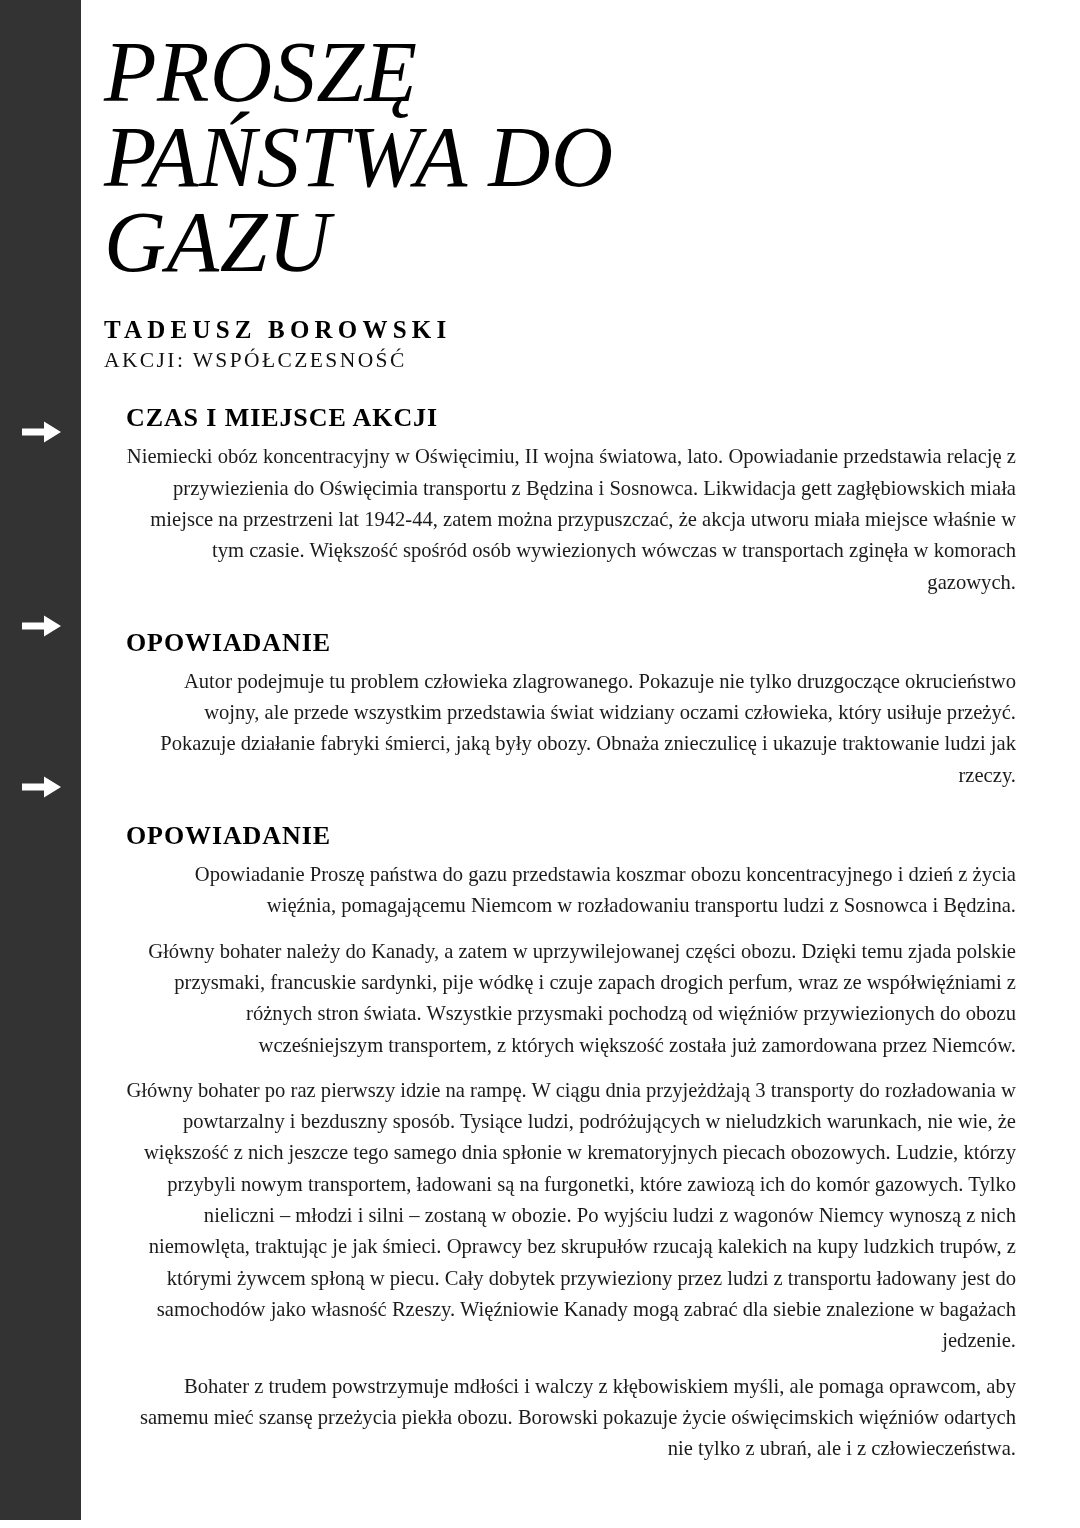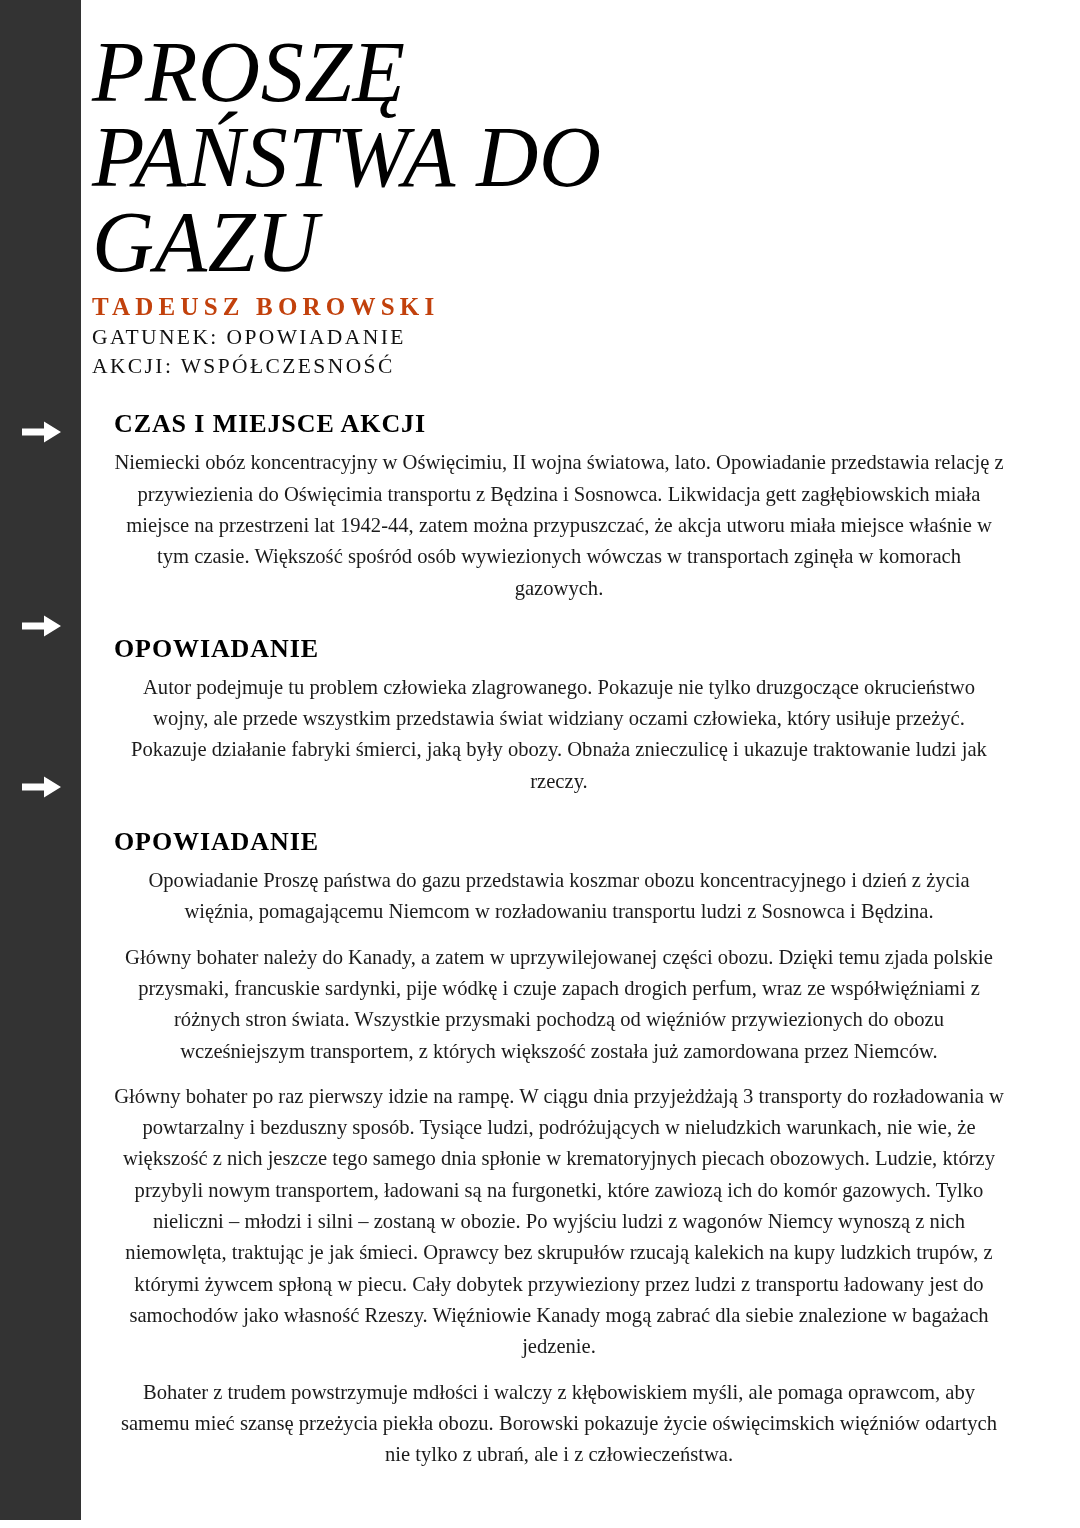--- a/index.html
+++ b/index.html
@@ -32,21 +32,21 @@
     left: 22px;
     width: 40px;
     height: 26px;
     z-index: 5;
   }
   .arrow-marker svg { display: block; }
 
   
   #content {
     position: absolute;
-    left: 92px;
+    left: 104px;
     top: 0;
     width: 912px;
   }
 
   
   #masthead {
     padding-top: 30px;
   }
   #doc-title {
     font-style: italic;
@@ -55,22 +55,22 @@
     line-height: 0.99;
     letter-spacing: 0.5px;
     margin: 0;
     color: #000000;
     max-width: 680px;
   }
   .meta-author {
     font-size: 25px;
     font-weight: 700;
     letter-spacing: 5.2px;
-    margin-top: 8px;
-    color: #c2410c;
+    margin-top: 31px;
+    color: #000000;
     white-space: nowrap;
   }
   .meta-line {
     font-size: 21.5px;
     font-weight: 400;
     letter-spacing: 2.4px;
     margin-top: 4px;
     color: #111111;
     white-space: nowrap;
   }
@@ -85,35 +85,34 @@
     font-weight: 700;
     letter-spacing: 0.9px;
     margin: 0 0 8px 0;
     color: #000000;
   }
   .body-par {
     font-size: 20.6px;
     line-height: 1.52;
     margin: 0 0 14px 0;
     color: #1b1b1b;
-    text-align: center;
+    text-align: right;
   }
   .body-par:last-child { margin-bottom: 0; }
 </style>
 </head>
 <body>
 
 <div id="sidebar"></div>
 
 <div id="content">
 
   <div id="masthead">
     <h1 id="doc-title">PROSZĘ PAŃSTWA DO GAZU</h1>
     <div class="meta-author">TADEUSZ BOROWSKI</div>
-    <div class="meta-line">GATUNEK: OPOWIADANIE</div>
     <div class="meta-line">AKCJI: WSPÓŁCZESNOŚĆ</div>
   </div>
 
   <div id="sections-host">
       <div class="section">
         <div class="section-heading">CZAS I MIEJSCE AKCJI</div>
         <p class="body-par">Niemiecki obóz koncentracyjny w Oświęcimiu, II wojna światowa, lato. Opowiadanie przedstawia relację z przywiezienia do Oświęcimia transportu z Będzina i Sosnowca. Likwidacja gett zagłębiowskich miała miejsce na przestrzeni lat 1942-44, zatem można przypuszczać, że akcja utworu miała miejsce właśnie w tym czasie. Większość spośród osób wywiezionych wówczas w transportach zginęła w komorach gazowych.</p>
       </div>
       <div class="section">
         <div class="section-heading">OPOWIADANIE</div>

